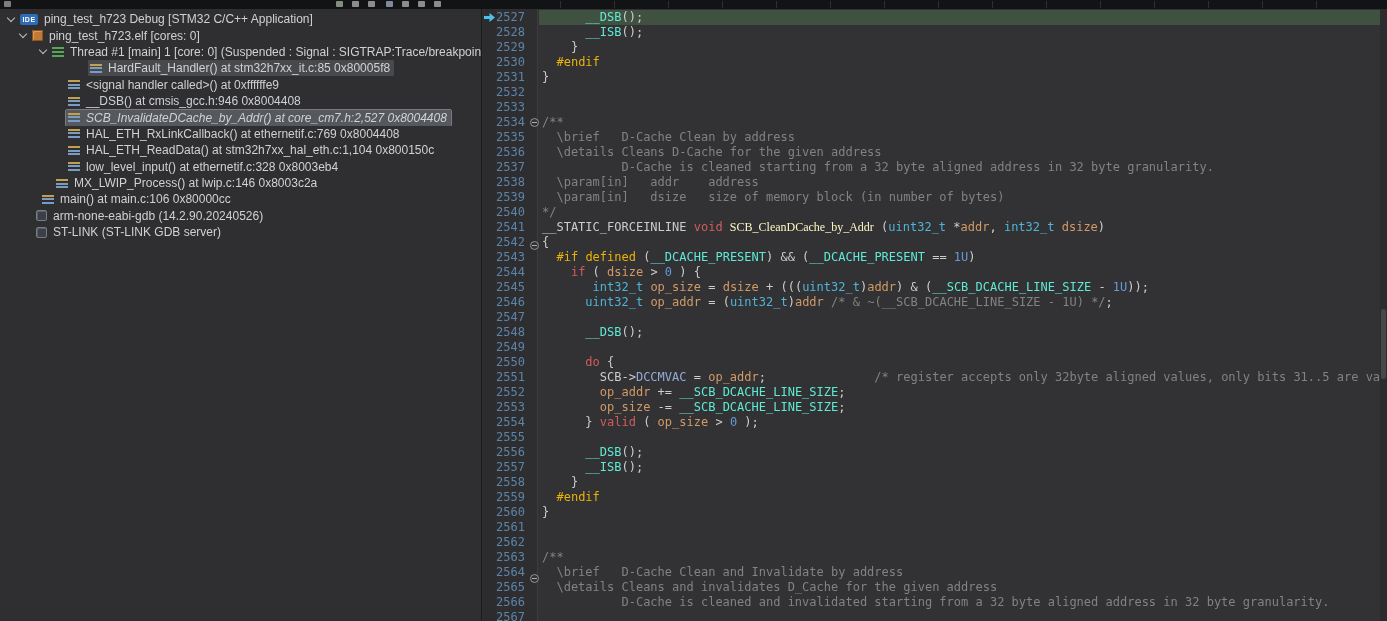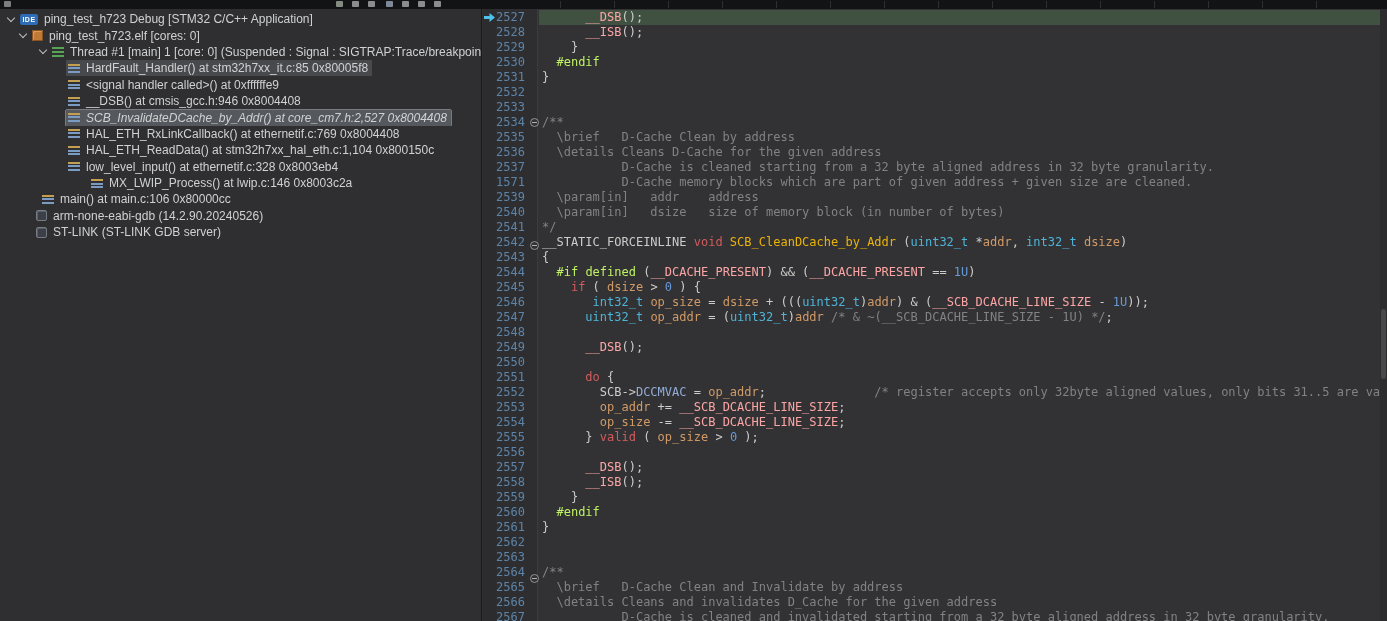--- a/index.html
+++ b/index.html
@@ -63,25 +63,25 @@
   .ip-arrow { display:block; width:11px; height:9px; margin:3px 0 0 1px; background:#4fc0e8;
               clip-path:polygon(0 33%, 50% 33%, 50% 0, 100% 50%, 50% 100%, 50% 67%, 0 67%); }
   .fold-dot { display:block; width:9px; height:9px; margin:3px auto 0; border:1px solid #909294;
               border-radius:50%; background-color:#323234;
               background-image:linear-gradient(#aeb0b2,#aeb0b2);
               background-size:5px 1px; background-position:center; background-repeat:no-repeat; }
 
   
   .tk-d   { color:#ccccca; }
   .tk-kw  { color:#d25b5b; }
-  .tk-pp  { color:#bef264; }
+  .tk-pp  { color:#eab308; }
   .tk-type{ color:#4fb4d8; }
-  .tk-mac { color:#fca5a5; }
+  .tk-mac { color:#5eead4; }
   .tk-var { color:#d19a66; }
-  .tk-fn  { color:#eab308; }
+  .tk-fn  { color:#fef9c3;font-family:Liberation Serif, serif; }
   .tk-num { color:#6699d8; }
   .tk-com { color:#828282; }
   .tk-fld { color:#93acd7; }
 </style>
 </head>
 <body>
 
 <div class="screen">
   <div class="topbar" id="topbar">
       <div class="tb-ico" style="left: 4px; background: rgb(138, 138, 138);"></div>
@@ -124,21 +124,21 @@
             <div class="tlabel">ping_test_h723.elf [cores: 0]</div>
           </div>
         </div>
         <div class="dbg-row" style="padding-left: 37px;">
           <div class="expander open"></div>
           <div class="rowbox">
             <div class="ticon ticon-thread"></div>
             <div class="tlabel">Thread #1 [main] 1 [core: 0] (Suspended : Signal : SIGTRAP:Trace/breakpoint trap)</div>
           </div>
         </div>
-        <div class="dbg-row sel-secondary" style="padding-left: 53px;">
+        <div class="dbg-row sel-secondary" style="padding-left: 75px;">
           <div class="expander"></div>
           <div class="rowbox">
             <div class="ticon ticon-frame"></div>
             <div class="tlabel">HardFault_Handler() at stm32h7xx_it.c:85 0x80005f8</div>
           </div>
         </div>
         <div class="dbg-row" style="padding-left: 53px;">
           <div class="expander"></div>
           <div class="rowbox">
             <div class="ticon ticon-frame"></div>
@@ -173,21 +173,21 @@
             <div class="tlabel">HAL_ETH_ReadData() at stm32h7xx_hal_eth.c:1,104 0x800150c</div>
           </div>
         </div>
         <div class="dbg-row" style="padding-left: 53px;">
           <div class="expander"></div>
           <div class="rowbox">
             <div class="ticon ticon-frame"></div>
             <div class="tlabel">low_level_input() at ethernetif.c:328 0x8003eb4</div>
           </div>
         </div>
-        <div class="dbg-row" style="padding-left: 76px;">
+        <div class="dbg-row" style="padding-left: 41px;">
           <div class="expander"></div>
           <div class="rowbox">
             <div class="ticon ticon-frame"></div>
             <div class="tlabel">MX_LWIP_Process() at lwip.c:146 0x8003c2a</div>
           </div>
         </div>
         <div class="dbg-row" style="padding-left: 27px;">
           <div class="expander"></div>
           <div class="rowbox">
             <div class="ticon ticon-frame"></div>
@@ -261,21 +261,21 @@
         <div class="num-row">2528</div>
         <div class="num-row">2529</div>
         <div class="num-row">2530</div>
         <div class="num-row">2531</div>
         <div class="num-row">2532</div>
         <div class="num-row">2533</div>
         <div class="num-row">2534</div>
         <div class="num-row">2535</div>
         <div class="num-row">2536</div>
         <div class="num-row">2537</div>
-        <div class="num-row">1571</div>
+        <div class="num-row">2538</div>
         <div class="num-row">2539</div>
         <div class="num-row">2540</div>
         <div class="num-row">2541</div>
         <div class="num-row">2542</div>
         <div class="num-row">2543</div>
         <div class="num-row">2544</div>
         <div class="num-row">2545</div>
         <div class="num-row">2546</div>
         <div class="num-row">2547</div>
         <div class="num-row">2548</div>
@@ -353,21 +353,20 @@
         <div class="code-line"><span class="tk-d">      </span><span class="tk-mac">__ISB</span><span class="tk-d">();</span></div>
         <div class="code-line"><span class="tk-d">    }</span></div>
         <div class="code-line"><span class="tk-d">  </span><span class="tk-pp">#endif</span></div>
         <div class="code-line"><span class="tk-d">}</span></div>
         <div class="code-line"></div>
         <div class="code-line"></div>
         <div class="code-line"><span class="tk-com">/**</span></div>
         <div class="code-line"><span class="tk-com">  \brief   D-Cache Clean by address</span></div>
         <div class="code-line"><span class="tk-com">  \details Cleans D-Cache for the given address</span></div>
         <div class="code-line"><span class="tk-com">           D-Cache is cleaned starting from a 32 byte aligned address in 32 byte granularity.</span></div>
-        <div class="code-line"><span class="tk-com">           D-Cache memory blocks which are part of given address + given size are cleaned.</span></div>
         <div class="code-line"><span class="tk-com">  \param[in]   addr    address</span></div>
         <div class="code-line"><span class="tk-com">  \param[in]   dsize   size of memory block (in number of bytes)</span></div>
         <div class="code-line"><span class="tk-com">*/</span></div>
         <div class="code-line"><span class="tk-d">__STATIC_FORCEINLINE </span><span class="tk-kw">void</span><span class="tk-d"> </span><span class="tk-fn">SCB_CleanDCache_by_Addr</span><span class="tk-d"> (</span><span class="tk-type">uint32_t</span><span class="tk-d"> *</span><span class="tk-var">addr</span><span class="tk-d">, </span><span class="tk-type">int32_t</span><span class="tk-d"> </span><span class="tk-var">dsize</span><span class="tk-d">)</span></div>
         <div class="code-line"><span class="tk-d">{</span></div>
         <div class="code-line"><span class="tk-d">  </span><span class="tk-pp">#if</span><span class="tk-d"> </span><span class="tk-pp">defined</span><span class="tk-d"> (</span><span class="tk-mac">__DCACHE_PRESENT</span><span class="tk-d">) &amp;&amp; (</span><span class="tk-mac">__DCACHE_PRESENT</span><span class="tk-d"> == </span><span class="tk-num">1U</span><span class="tk-d">)</span></div>
         <div class="code-line"><span class="tk-d">    </span><span class="tk-kw">if</span><span class="tk-d"> ( </span><span class="tk-var">dsize</span><span class="tk-d"> &gt; </span><span class="tk-num">0</span><span class="tk-d"> ) {</span></div>
         <div class="code-line"><span class="tk-d">       </span><span class="tk-type">int32_t</span><span class="tk-d"> </span><span class="tk-var">op_size</span><span class="tk-d"> = </span><span class="tk-var">dsize</span><span class="tk-d"> + (((</span><span class="tk-type">uint32_t</span><span class="tk-d">)</span><span class="tk-var">addr</span><span class="tk-d">) &amp; (</span><span class="tk-mac">__SCB_DCACHE_LINE_SIZE</span><span class="tk-d"> - </span><span class="tk-num">1U</span><span class="tk-d">));</span></div>
         <div class="code-line"><span class="tk-d">      </span><span class="tk-type">uint32_t</span><span class="tk-d"> </span><span class="tk-var">op_addr</span><span class="tk-d"> = (</span><span class="tk-type">uint32_t</span><span class="tk-d">)</span><span class="tk-var">addr</span><span class="tk-d"> </span><span class="tk-com">/* &amp; ~(__SCB_DCACHE_LINE_SIZE - 1U) */</span><span class="tk-d">;</span></div>
         <div class="code-line"></div>

